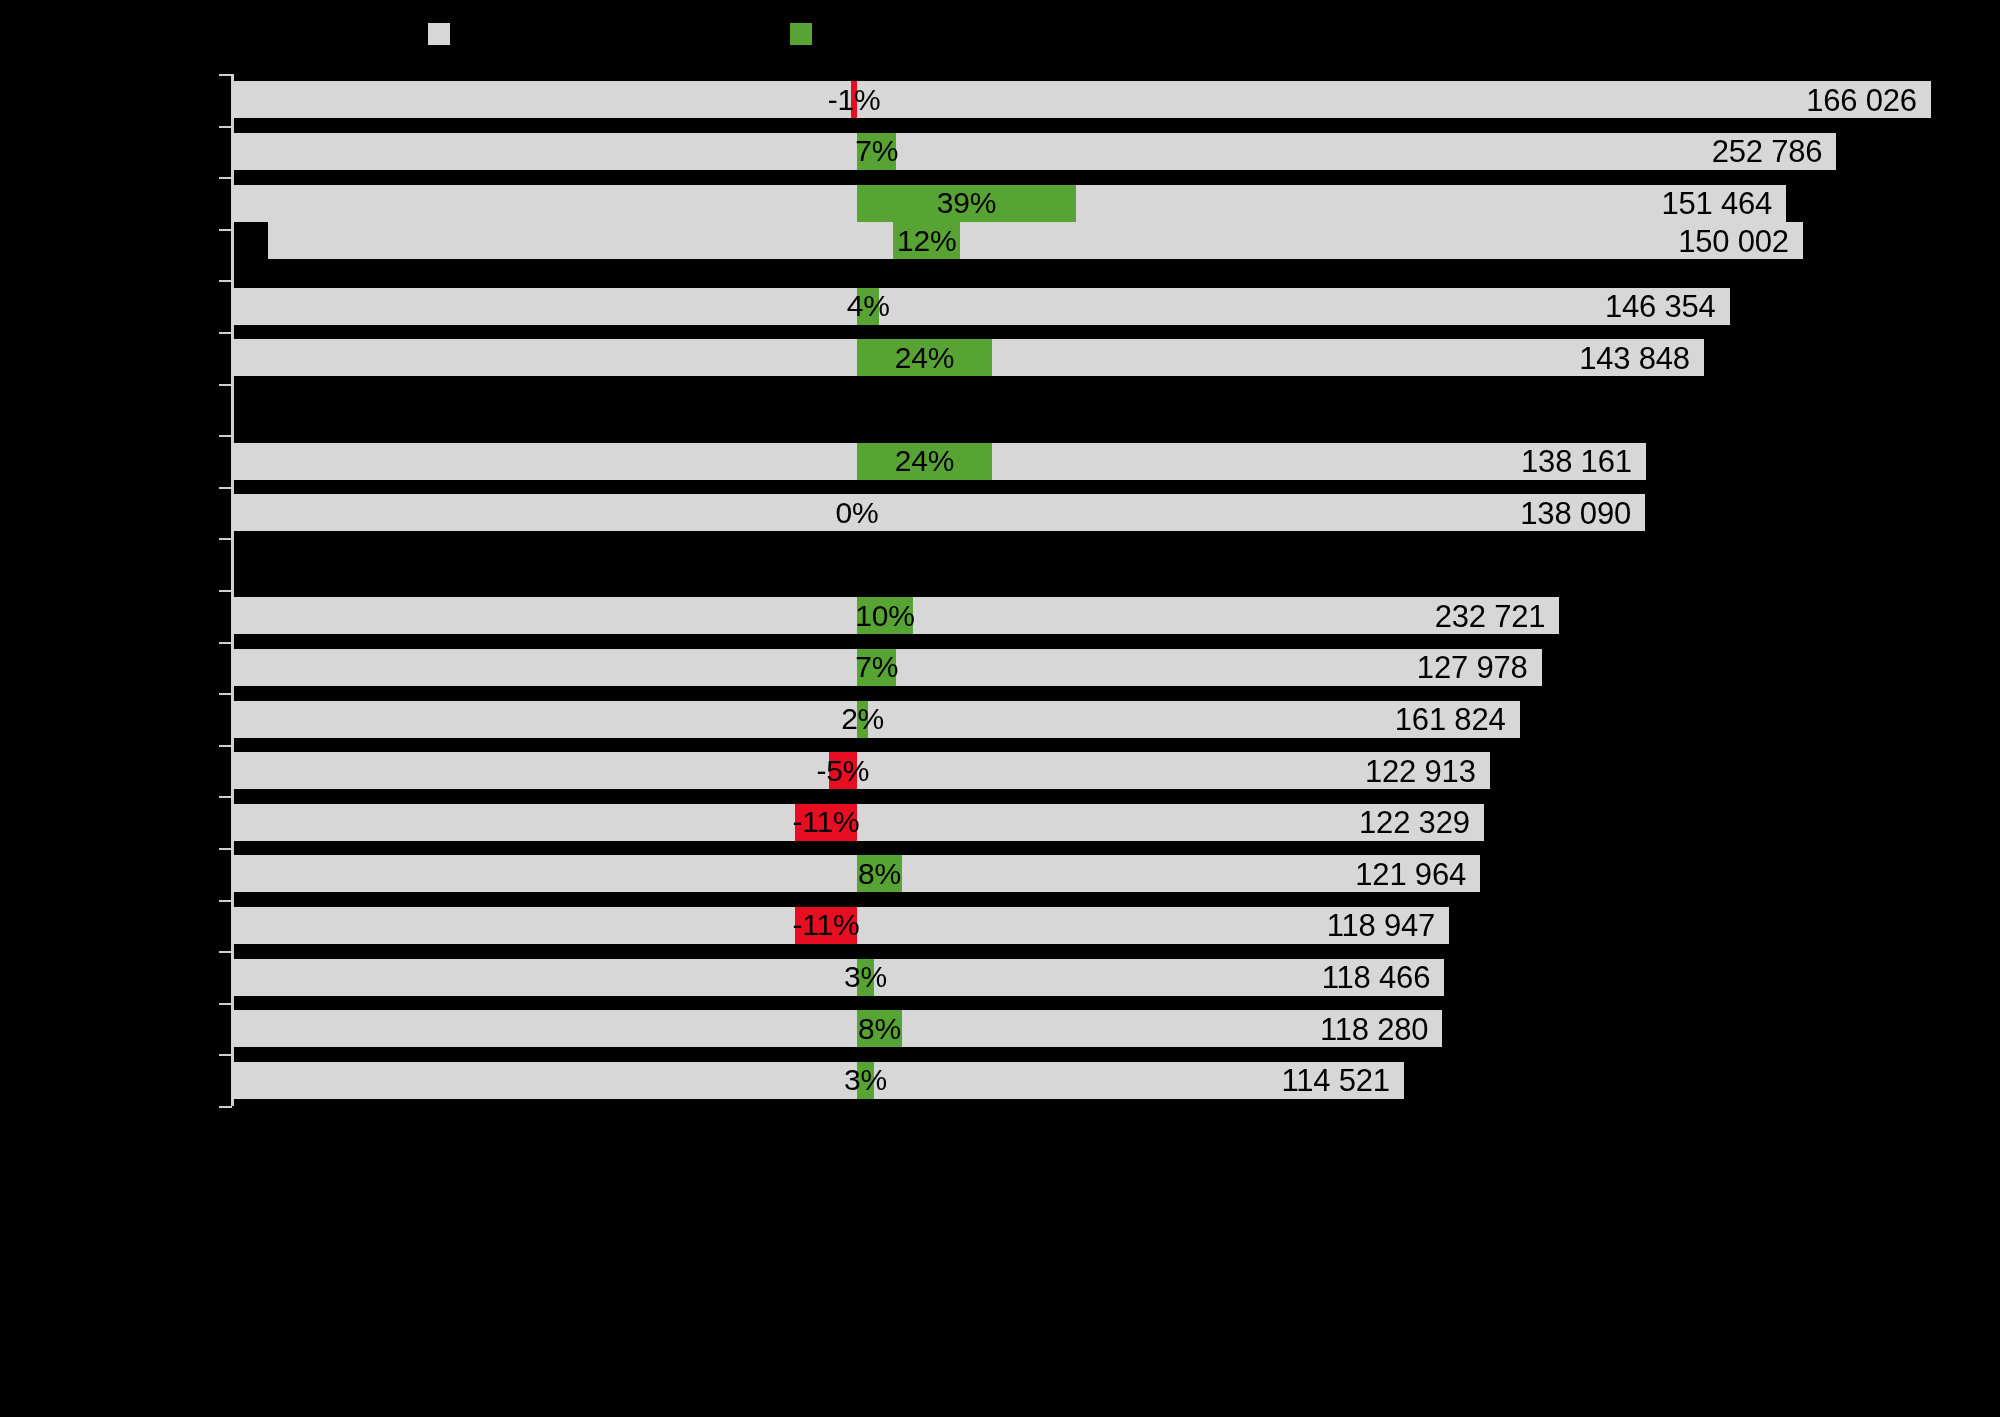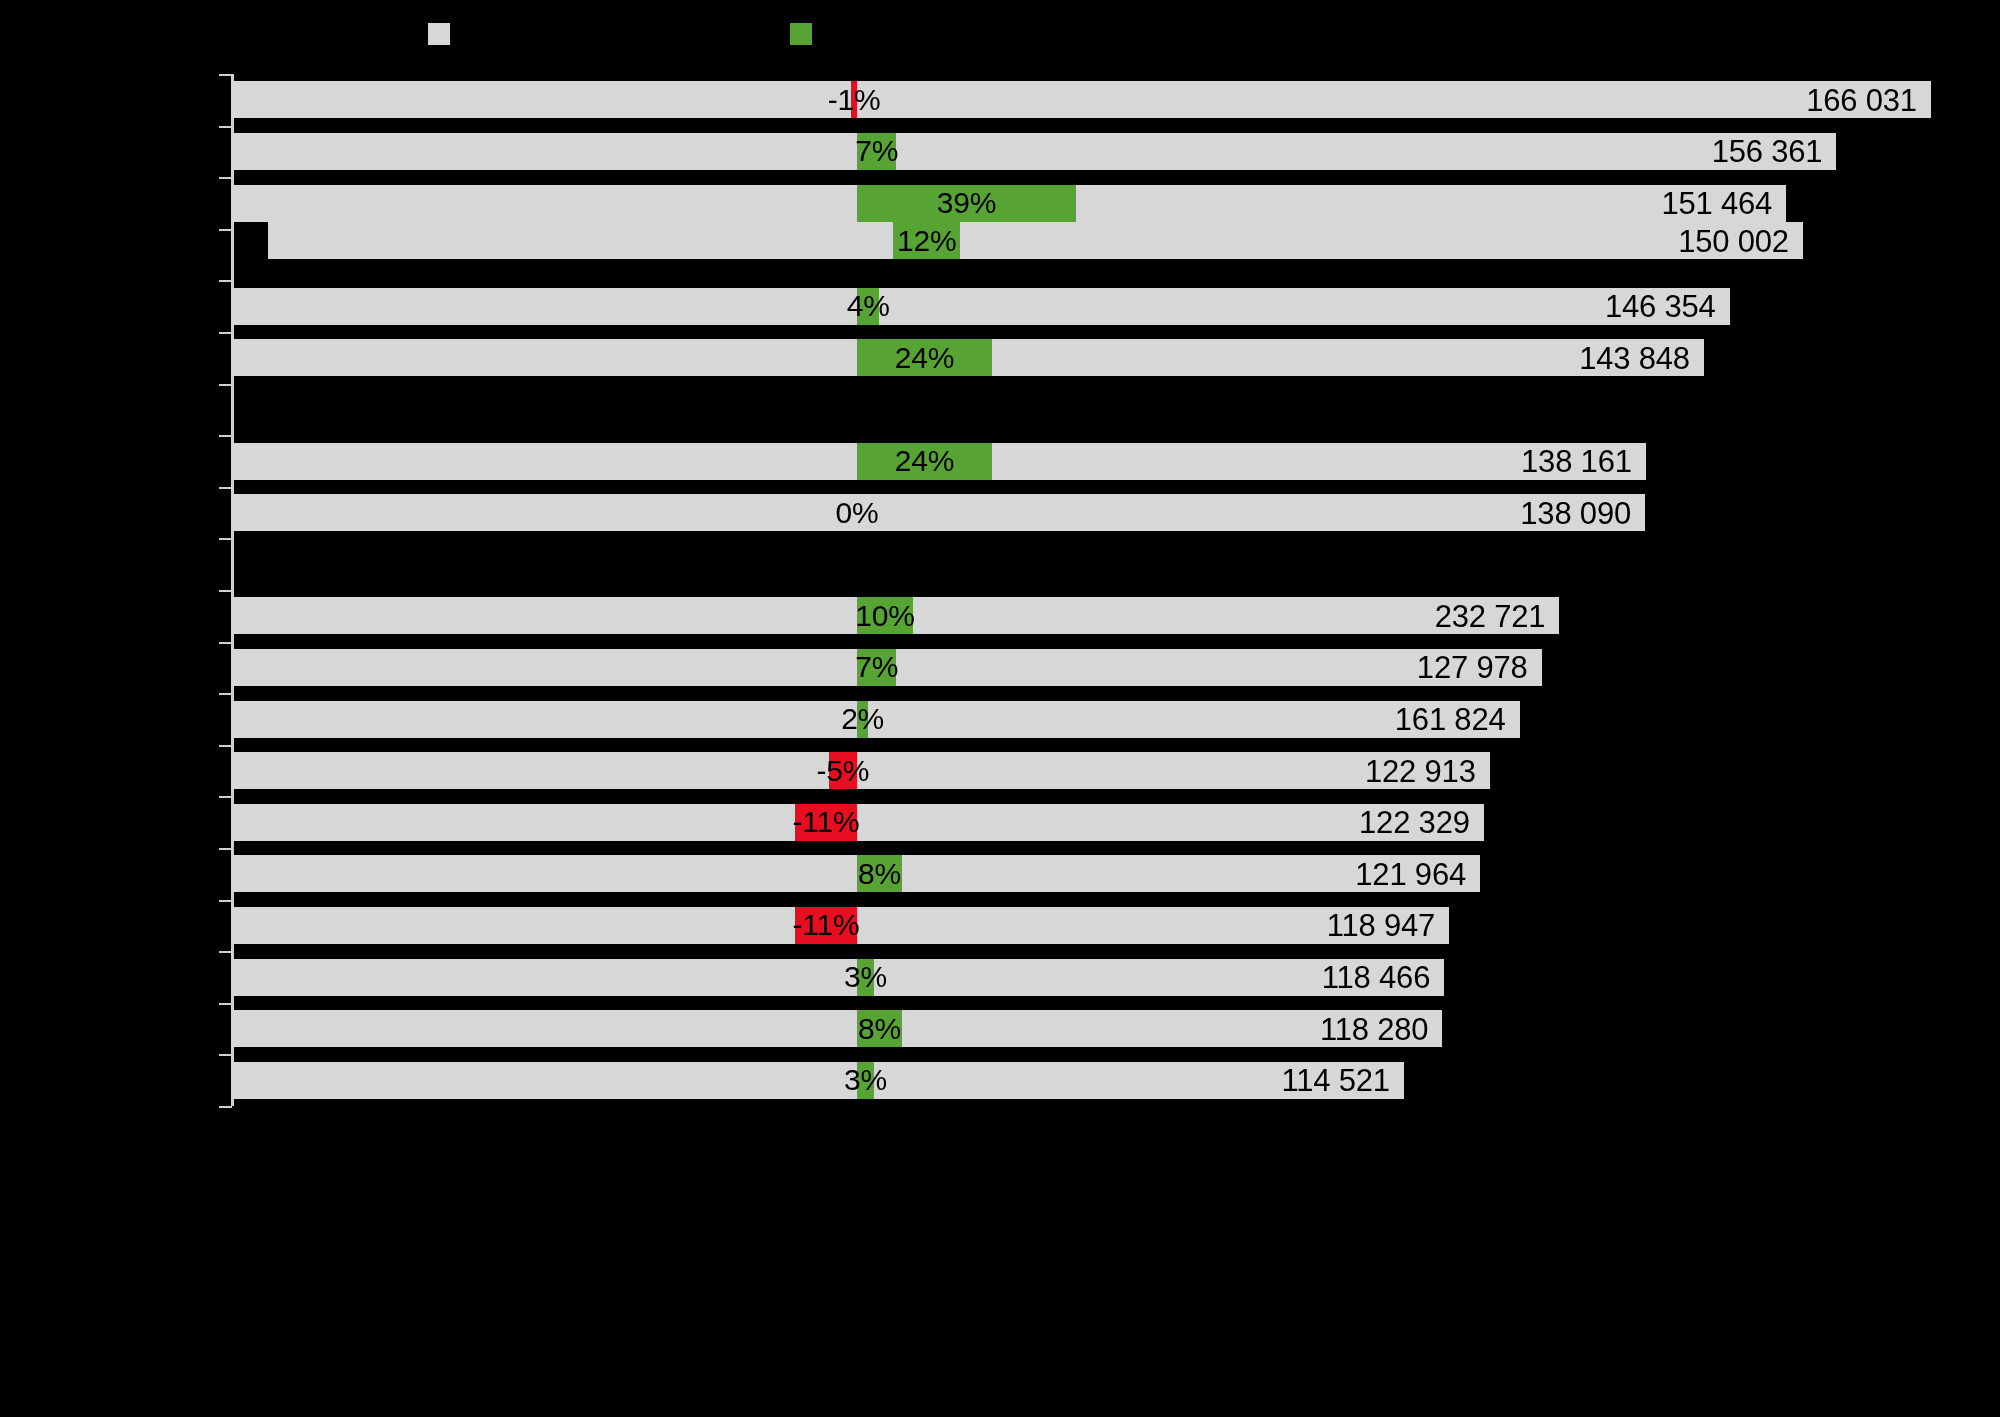--- a/index.html
+++ b/index.html
@@ -83,28 +83,28 @@
       <div class="tick" style="top: 929px;"></div>
       <div class="tick" style="top: 980px;"></div>
       <div class="tick" style="top: 1032px;"></div>
     </div>
 
   <div class="plot" id="plot">
       <div class="row" style="top: 7.3px; height: 37px;">
         <div class="gray-bar" style="width: 1698.87px;"></div>
         <div class="pct-bar neg" style="left: 619.38px; width: 5.62px;"></div>
         <div class="pct-label" style="left: 622.19px;">-1%</div>
-        <div class="value-label" style="left: 1684.87px; transform: translate(-100%, -50%);">166 031</div>
+        <div class="value-label" style="left: 1684.87px; transform: translate(-100%, -50%);">166 026</div>
         <div class="cat-label" style="left: -226px; width: 216px;"></div>
       </div>
       <div class="row" style="top: 58.9px; height: 37px;">
         <div class="gray-bar" style="width: 1604.32px;"></div>
         <div class="pct-bar pos" style="left: 625px; width: 39.34px;"></div>
         <div class="pct-label" style="left: 644.67px;">7%</div>
-        <div class="value-label" style="left: 1590.32px; transform: translate(-100%, -50%);">156 361</div>
+        <div class="value-label" style="left: 1590.32px; transform: translate(-100%, -50%);">252 786</div>
         <div class="cat-label" style="left: -226px; width: 216px;"></div>
       </div>
       <div class="row" style="top: 110.5px; height: 37px;">
         <div class="gray-bar" style="width: 1554.1px;"></div>
         <div class="pct-bar pos" style="left: 625px; width: 219.18px;"></div>
         <div class="pct-label" style="left: 734.59px;">39%</div>
         <div class="value-label" style="left: 1540.1px; transform: translate(-100%, -50%);">151 464</div>
         <div class="cat-label" style="left: -226px; width: 216px;"></div>
       </div>
       <div class="row" style="top: 148px; height: 37px; margin-left: 36px;">

